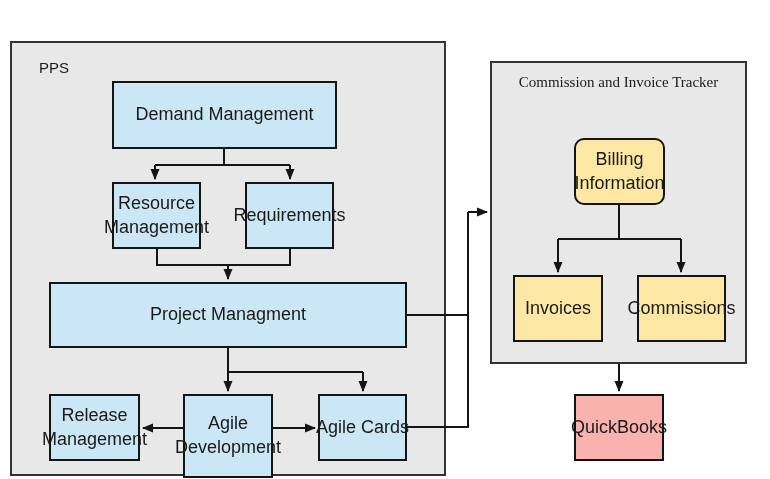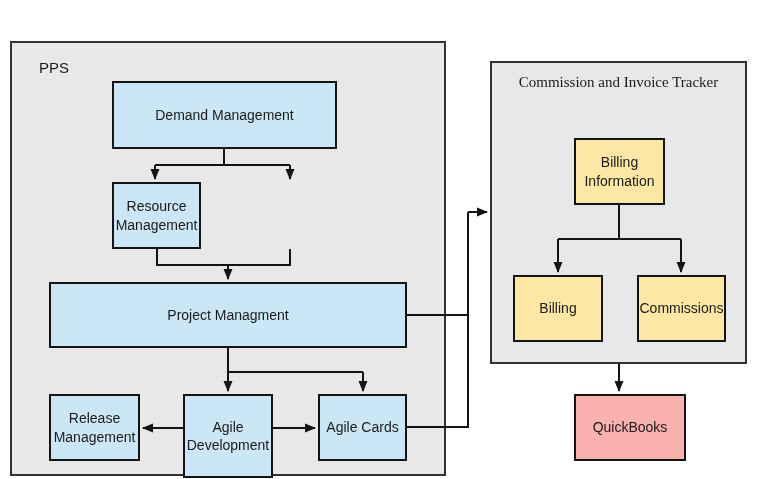--- a/index.html
+++ b/index.html
@@ -44,21 +44,21 @@
   .edge { stroke: var(--line, #1a1a1a); stroke-width: 2; fill: none; }
   .arrowhead { fill: var(--line, #1a1a1a); }
   .node {
     position: absolute;
     box-sizing: border-box;
     border: 2px solid var(--node_border, #1a1a1a);
     display: flex;
     align-items: center;
     justify-content: center;
     text-align: center;
-    font-size: 14px;
+    font-size: 18px;
     line-height: 1.32;
     padding: 0;
     z-index: 4;
   }
   .node.blue   { background: var(--node_blue, #cbe7f5); }
   .node.yellow { background: var(--node_yellow, #fce8a4); }
   .node.red    { background: var(--node_red, #f9b2ad); }
   .nowrap span { white-space: nowrap; }
 </style>
 </head>
@@ -123,46 +123,49 @@
   </svg>
 
   <div class="node blue nowrap" style="left:112px; top:62px; width:225px; height:68px;">
     <span>Demand Management</span>
   </div>
 
   <div class="node blue" style="left:112px; top:163px; width:89px; height:67px;">
     <span>Resource Management</span>
   </div>
 
+  <div class="node blue nowrap" style="left:245px; top:163px; width:89px; height:67px;">
+    <span>Requirements</span>
+  </div>
 
   <div class="node blue nowrap" style="left:49px; top:263px; width:358px; height:66px;">
     <span>Project Managment</span>
   </div>
 
   <div class="node blue" style="left:49px; top:375px; width:91px; height:67px;">
     <span>Release Management</span>
   </div>
 
   <div class="node blue" style="left:183px; top:375px; width:90px; height:84px;">
     <span>Agile Development</span>
   </div>
 
   <div class="node blue nowrap" style="left:318px; top:375px; width:89px; height:67px;">
     <span>Agile Cards</span>
   </div>
 
-  <div class="node yellow" style="left:574px; top:119px; width:91px; height:67px;">
+  <div class="node yellow" style="left:574px; top:119px; width:91px; height:67px;border-radius:10px;">
     <span>Billing Information</span>
   </div>
 
   <div class="node yellow nowrap" style="left:513px; top:256px; width:90px; height:67px;">
-    <span>Billing</span>
+    <span>Invoices</span>
   </div>
 
   <div class="node yellow nowrap" style="left:637px; top:256px; width:89px; height:67px;">
     <span>Commissions</span>
   </div>
 
-  <div class="node red nowrap" style="left:574px; top:375px; width:112px; height:67px;">
+  <div class="node red nowrap" style="left:574px; top:375px; width:90px; height:67px;">
     <span>QuickBooks</span>
   </div>
 
 </div>
 
 </body></html>

